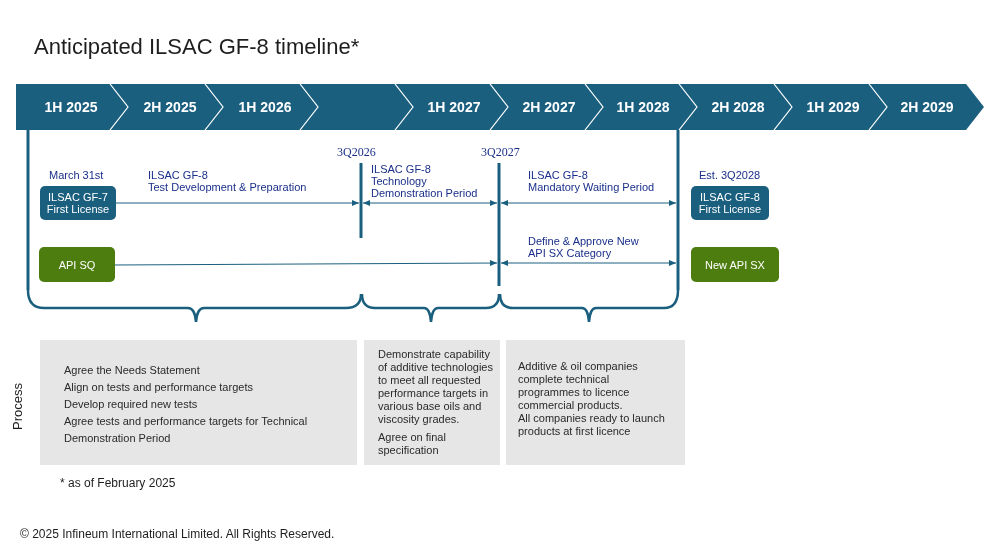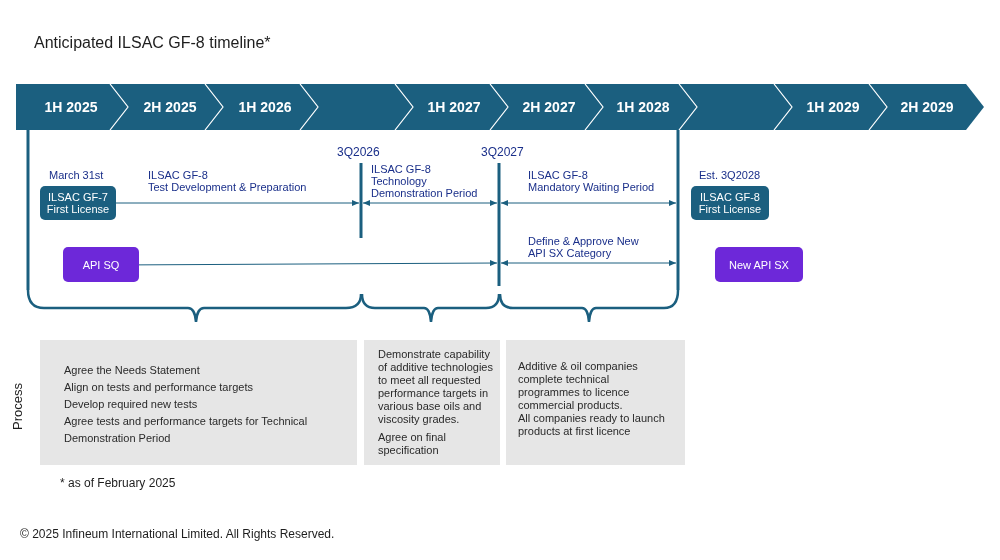--- a/index.html
+++ b/index.html
@@ -1,31 +1,31 @@
 <!DOCTYPE html>
 <html><head>
 <meta charset="utf-8">
 <style>
   * { margin: 0; padding: 0; box-sizing: border-box; }
   html, body { width: 1000px; height: 560px; background: #ffffff; overflow: hidden; }
   body { position: relative; font-family: "Liberation Sans", sans-serif; color: #222; }
 
-  .title { position: absolute; left: 34px; top: 34px; font-size: 16px; color: #1e1e1e; font-weight: normal; }
+  .title { position: absolute; left: 34px; top: 34px; font-size: 22px; color: #1e1e1e; font-weight: normal; }
 
   .timeline-bar { position: absolute; left: 16px; top: 84px; width: 970px; height: 44px; font-weight: bold; }
   .timeline-bar svg { position: absolute; left: 0; top: 0; }
   .period { position: absolute; top: 0; height: 46px; line-height: 46px; width: 94px; text-align: center; color: #ffffff; font-size: 14px; }
 
   .abs { position: absolute; }
   .blue-text { color: #1a2f8a; font-size: 11px; line-height: 12px; }
-  .marker-label { color: #1a2f8a; font-size: 12px; }
+  .marker-label { color: #1a2f8a; font-size: 12px; font-family: Liberation Serif, serif; }
 
   .pill { position: absolute; border-radius: 5px; color: #fff; font-size: 11px; line-height: 12px; text-align: center; display: flex; align-items: center; justify-content: center; flex-direction: column; }
   .pill-dark { background: #1b5f7f; }
-  .pill-teal { background: #6d28d9; margin-left: 24px; }
+  .pill-teal { background: #4d7c0f; }
 
   .process-box { position: absolute; background: #e6e6e6; border-radius: 0; font-size: 11px; color: #2a2a2a; line-height: 13px; }
   .process-box p { margin: 0; }
 
   .process-label { position: absolute; left: 10px; top: 406px; font-size: 13px; color: #1e1e1e; transform: rotate(-90deg); transform-origin: left top; white-space: nowrap; }
   .footnote { position: absolute; left: 60px; top: 476px; font-size: 12px; color: #1e1e1e; }
   .copyright { position: absolute; left: 20px; top: 527px; font-size: 12px; color: #1e1e1e; }
 </style>
 </head>
 <body>
@@ -46,20 +46,21 @@
       <polyline points="758,0 776,23 758,46"></polyline>
       <polyline points="853,0 871,23 853,46"></polyline>
     </g>
   </svg>
   <div class="period" style="left:8px">1H 2025</div>
   <div class="period" style="left:107px">2H 2025</div>
   <div class="period" style="left:202px">1H 2026</div>
   <div class="period" style="left:391px">1H 2027</div>
   <div class="period" style="left:486px">2H 2027</div>
   <div class="period" style="left:580px">1H 2028</div>
+  <div class="period" style="left:675px">2H 2028</div>
   <div class="period" style="left:770px">1H 2029</div>
   <div class="period" style="left:864px">2H 2029</div>
 </div>
 
 <svg class="abs" style="left:0;top:0" width="1000" height="560">
   <defs>
     <marker id="arr" markerWidth="8" markerHeight="8" refX="7" refY="4" orient="auto" markerUnits="userSpaceOnUse">
       <path d="M0,1 L7,4 L0,7 z" fill="#1b5f7f"></path>
     </marker>
     <marker id="arrs" markerWidth="8" markerHeight="8" refX="1" refY="4" orient="auto" markerUnits="userSpaceOnUse">

